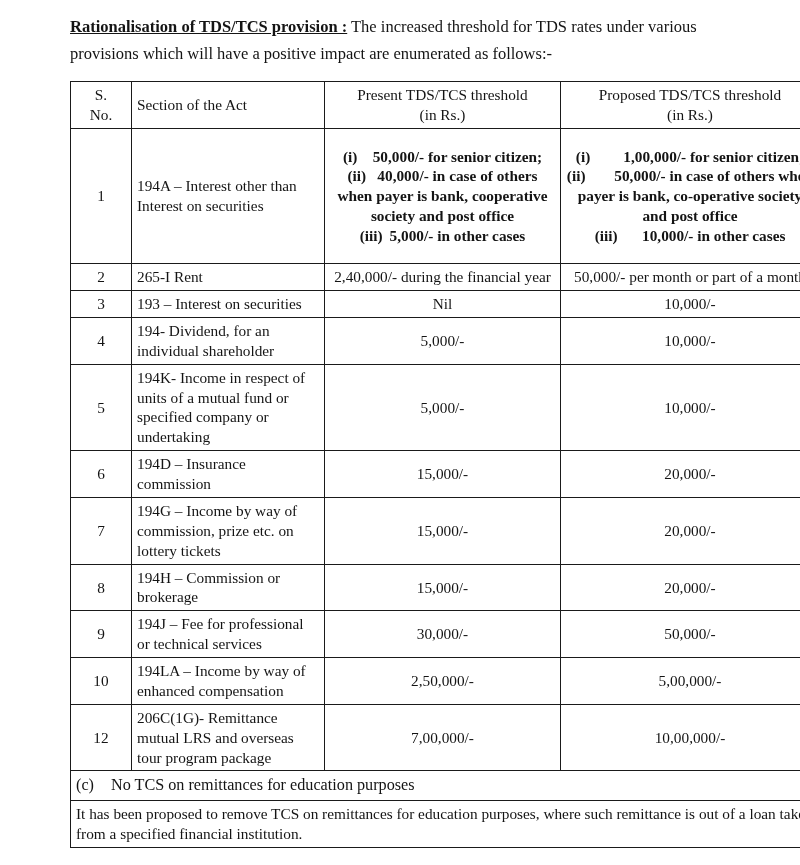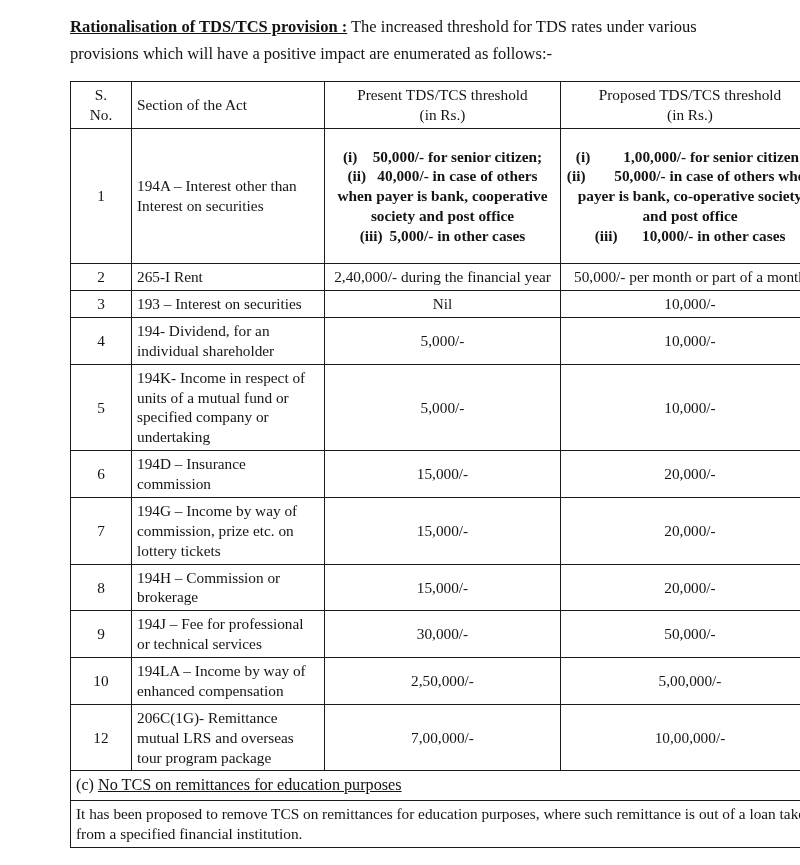--- a/index.html
+++ b/index.html
@@ -86,21 +86,21 @@
   }
   .numlist.present .mk { display: inline-block; width: 1.95em; text-align: left; }
   .numlist.proposed .mk { display: inline-block; width: 3.1em; text-align: left; }
   .numlist.proposed .li { text-align: center; }
 
   .footer-head {
     font-size: 16.2px;
     line-height: 1.4;
   }
   .footer-head .marker { text-decoration: none; }
-  .footer-head .uline { text-decoration: underline; padding-left: 4px; }
+  .footer-head .uline { padding-left: 17px; }
   td.foot-head {
     padding: 4px 6px 5px 8px;
     vertical-align: middle;
   }
   td.foot-body {
     padding: 16px 10px 7px 8px;
     font-size: 16.2px;
     line-height: 1.45;
     text-align: left;
     vertical-align: top;

